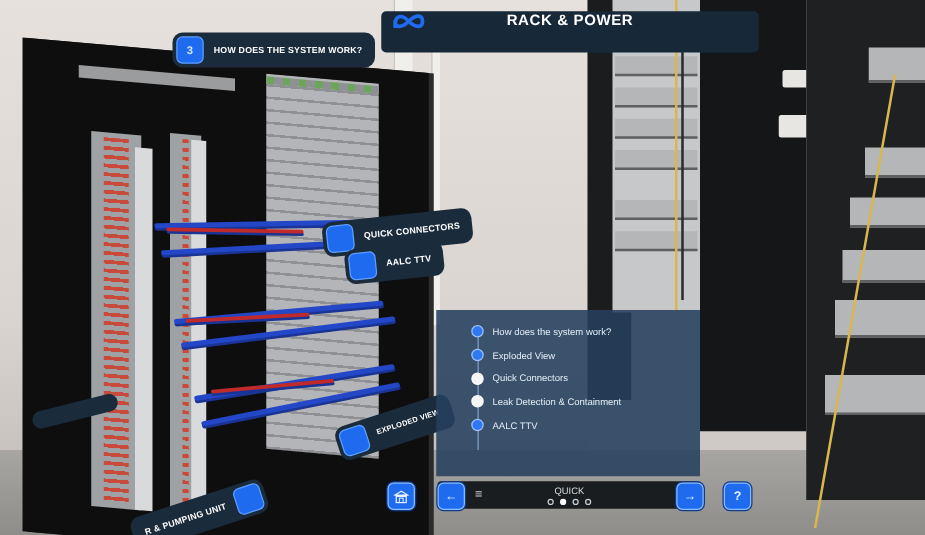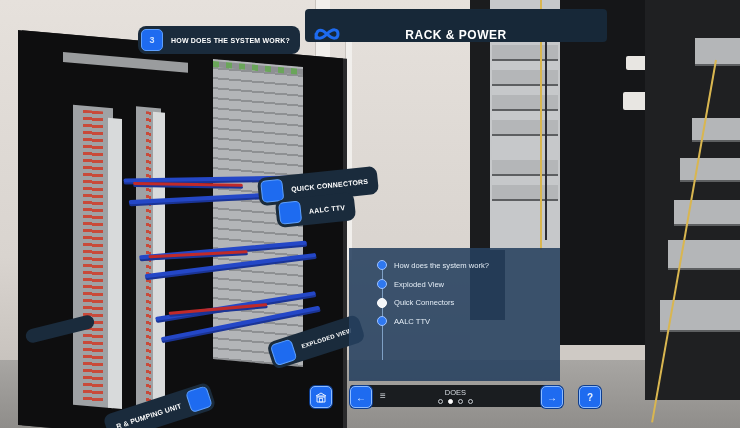--- a/index.html
+++ b/index.html
@@ -22,21 +22,21 @@
   .rack3d .pdu .dots{position:absolute;inset:4px 10px;background:repeating-linear-gradient(180deg,#c94a3a 0 3px,#9fa2a5 3px 7px);}
   .rack3d .rail{position:absolute;background:#d8dadb;}
   .rack3d .right-panel{position:absolute;left:195px;top:12px;width:90px;height:300px;background:repeating-linear-gradient(180deg,#b3b5b8 0 8px,#8e9093 8px 10px);}
   .rack3d .green-row{position:absolute;left:195px;top:14px;width:90px;height:6px;background:repeating-linear-gradient(90deg,#6aa55a 0 6px,#8e9093 6px 13px);}
   .hose{position:absolute;height:4px;border-radius:3px;background:#2447c7;box-shadow:0 2px 0 #1a3496;}
   .hose.red{background:#c02a2a;height:3px;}
   
   .callout{position:absolute;display:flex;align-items:center;gap:8px;background:#1a2b3c;border-radius:8px;padding:3px 10px 3px 3px;color:#fff;font-weight:bold;font-size:7px;letter-spacing:.2px;white-space:nowrap;}
   .callout .cbtn{width:20px;height:20px;border-radius:5px;background:#1e6bf0;border:1px solid #5da0ff;display:flex;align-items:center;justify-content:center;color:#cfe2ff;font-size:9px;}
   
-  .header{position:absolute;left:305px;top:9px;width:302px;height:33px;background:#172838;border-radius:4px;display:flex;align-items:flex-end;}
+  .header{position:absolute;left:305px;top:9px;width:302px;height:33px;background:#172838;border-radius:4px;display:flex;align-items:flex-start;}
   .header .logo{width:44px;display:flex;align-items:center;justify-content:center;}
   .header .title{flex:1;text-align:center;color:#fff;font-weight:bold;font-size:12px;letter-spacing:.5px;padding-right:44px;}
   
   .listpanel{position:absolute;left:349px;top:248px;width:211px;height:133px;background:rgba(37,64,94,.88);}
   .steps{position:absolute;left:28px;top:8px;}
   .step{position:relative;height:18.7px;display:flex;align-items:center;gap:7px;color:#e3ecf5;font-size:7.6px;}
   .step .dot{width:8px;height:8px;border-radius:50%;background:#2f78f0;border:1px solid #9ec2ff;position:relative;z-index:2;}
   .step .dot.white{background:#f4f6f8;border-color:#ffffff;}
   .steps .line{position:absolute;left:4.5px;top:12px;width:1px;height:92px;background:#7fa0c4;z-index:1;}
   
@@ -145,35 +145,39 @@
       </div>
     <div class="step">
         <span class="dot"></span>
         <span>Exploded View</span>
       </div>
     <div class="step">
         <span class="dot white"></span>
         <span>Quick Connectors</span>
       </div>
     <div class="step">
+        <span class="dot white"></span>
+        <span>Leak Detection &amp; Containment</span>
+      </div>
+    <div class="step">
         <span class="dot"></span>
         <span>AALC TTV</span>
       </div>
   </div>
 </div>
 
 <div class="sqbtn" style="left:310px;top:386px;">
   <svg width="12" height="11" viewBox="0 0 12 11">
       <path d="M1 4 L6 1 L11 4 Z M2 5 H10 V10 H2 Z" fill="none" stroke="#e7f0ff" stroke-width="1"></path>
       <rect x="4.5" y="6.5" width="3" height="3.5" fill="none" stroke="#e7f0ff" stroke-width="0.8"></rect>
     </svg>
 </div>
 <div class="navbar">
   <span class="menu">≡</span>
-  <div class="navlabel">DOES</div>
+  <div class="navlabel">QUICK</div>
   <div class="pager">
     <span></span>
     <span class="active"></span>
     <span></span>
     <span></span>
   </div>
 </div>
 <div class="sqbtn" style="left:350px;top:386px;">
     <span>←</span>
   </div>

